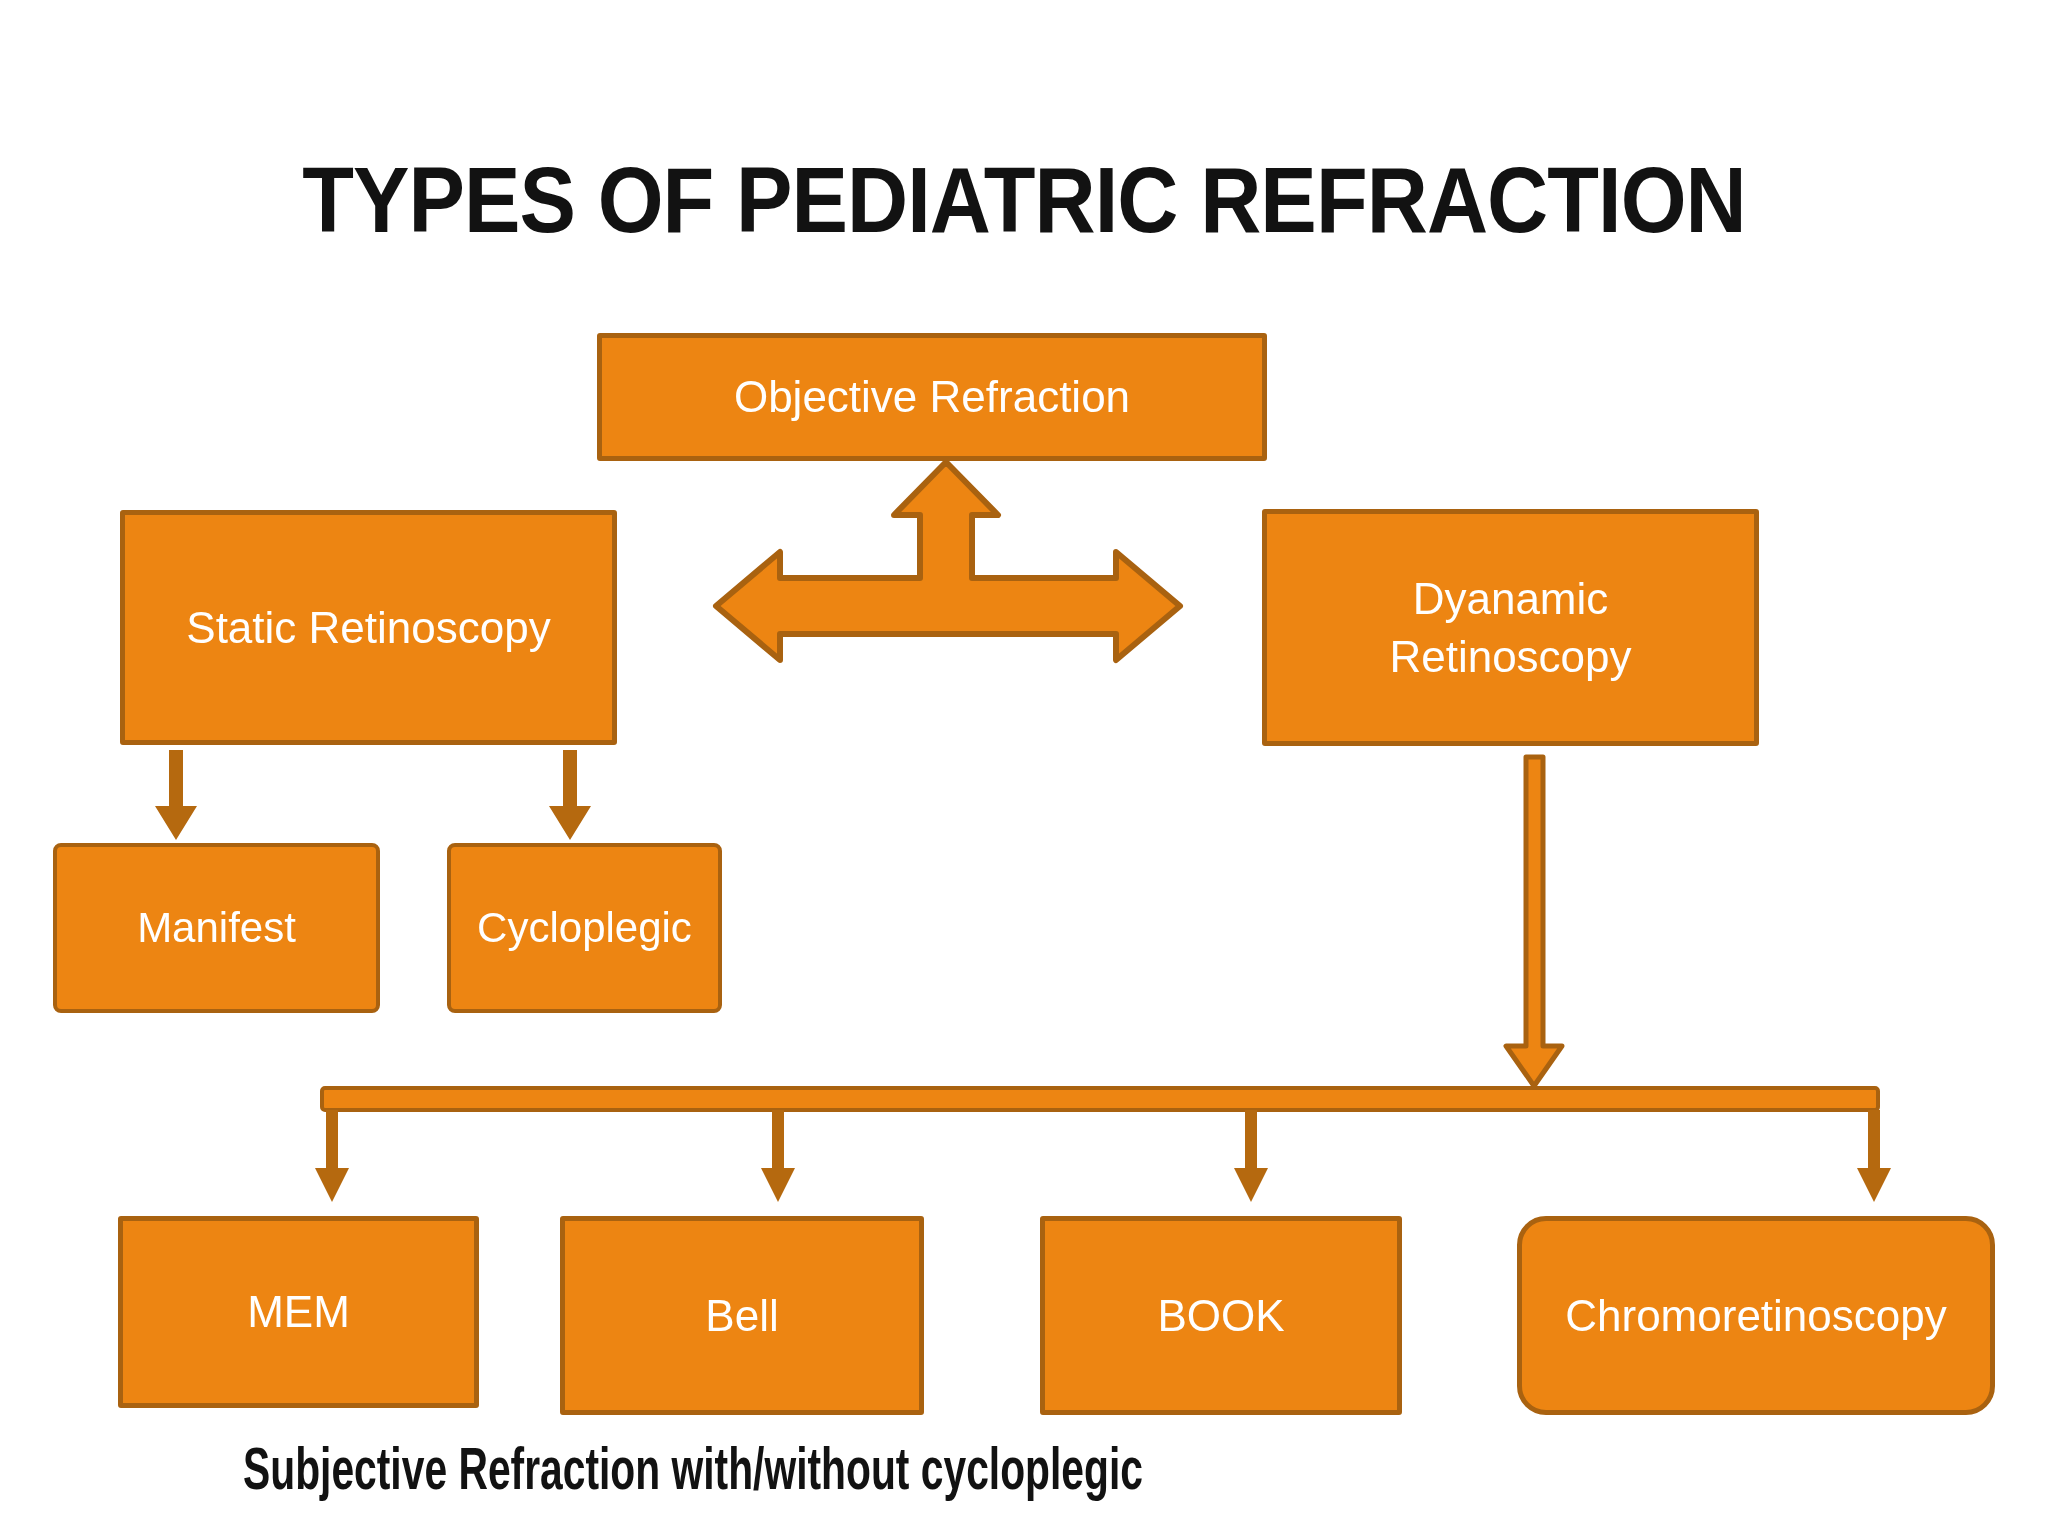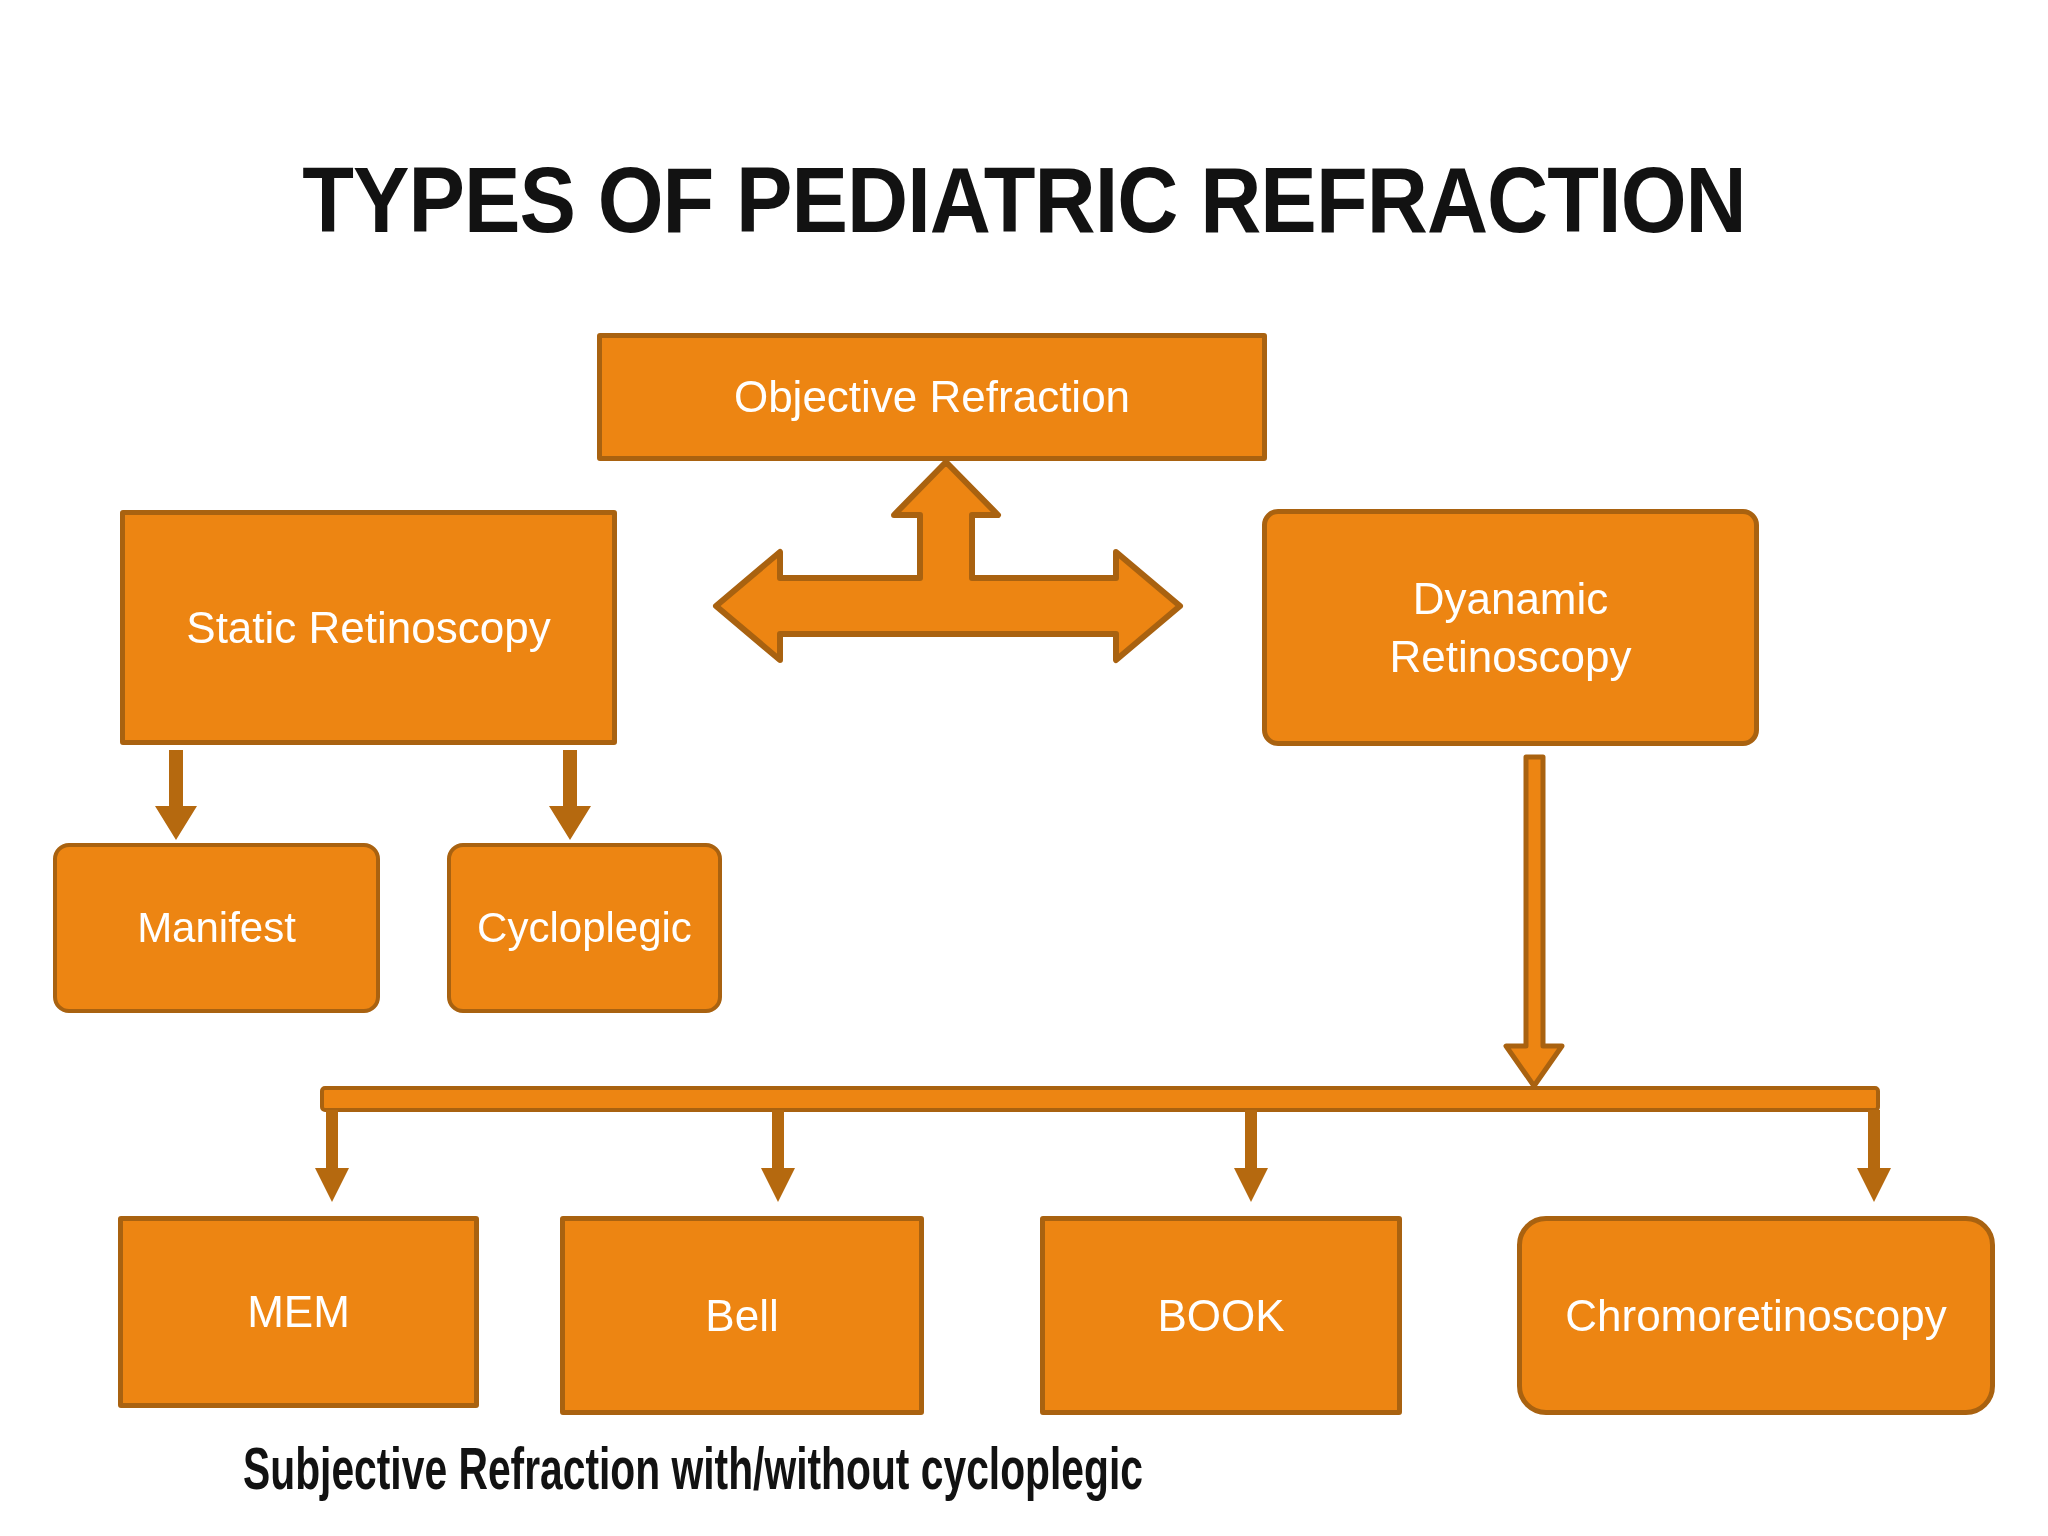--- a/index.html
+++ b/index.html
@@ -32,31 +32,31 @@
     position:absolute;
     box-sizing:border-box;
     background:var(--box-fill,#ed8512);
     border:5px solid var(--box-border,#a96210);
     border-radius:3px;
     color:var(--box-text,#fff);
     display:flex;align-items:center;justify-content:center;
     text-align:center;
     font-size:44px;line-height:1.3;
   }
-  .box.rounded{border-radius:16px;border-width:4px;font-size:42px;}
+  .box.rounded{border-radius:8px;border-width:4px;font-size:42px;}
   .box .lbl{white-space:pre-line;}
   #connectors{position:absolute;left:0;top:0;}
   .shape-outlined{fill:var(--box-fill,#ed8512);stroke:var(--box-border,#a96210);stroke-width:6;stroke-linejoin:round;}
   .shape-outlined.thin{stroke-width:5;}
   .shape-solid{fill:var(--connector-solid,#b5690f);stroke:none;}
   .bar-shape{fill:var(--box-fill,#ed8512);stroke:var(--box-border,#a96210);stroke-width:4;}
   
   #box-objective{left:597px;top:333px;width:670px;height:128px;}
   #box-static{left:120px;top:510px;width:497px;height:235px;}
-  #box-dynamic{left:1262px;top:509px;width:497px;height:237px;border-radius:16px;}
+  #box-dynamic{left:1262px;top:509px;width:497px;height:237px;}
   #box-manifest{left:53px;top:843px;width:327px;height:170px;}
   #box-cycloplegic{left:447px;top:843px;width:275px;height:170px;}
   #box-mem{left:118px;top:1216px;width:361px;height:192px;}
   #box-bell{left:560px;top:1216px;width:364px;height:199px;}
   #box-book{left:1040px;top:1216px;width:362px;height:199px;justify-content:center;}
   #box-chromo{left:1517px;top:1216px;width:478px;height:199px;border-radius:29px;}
 </style>
 </head>
 <body>
 

